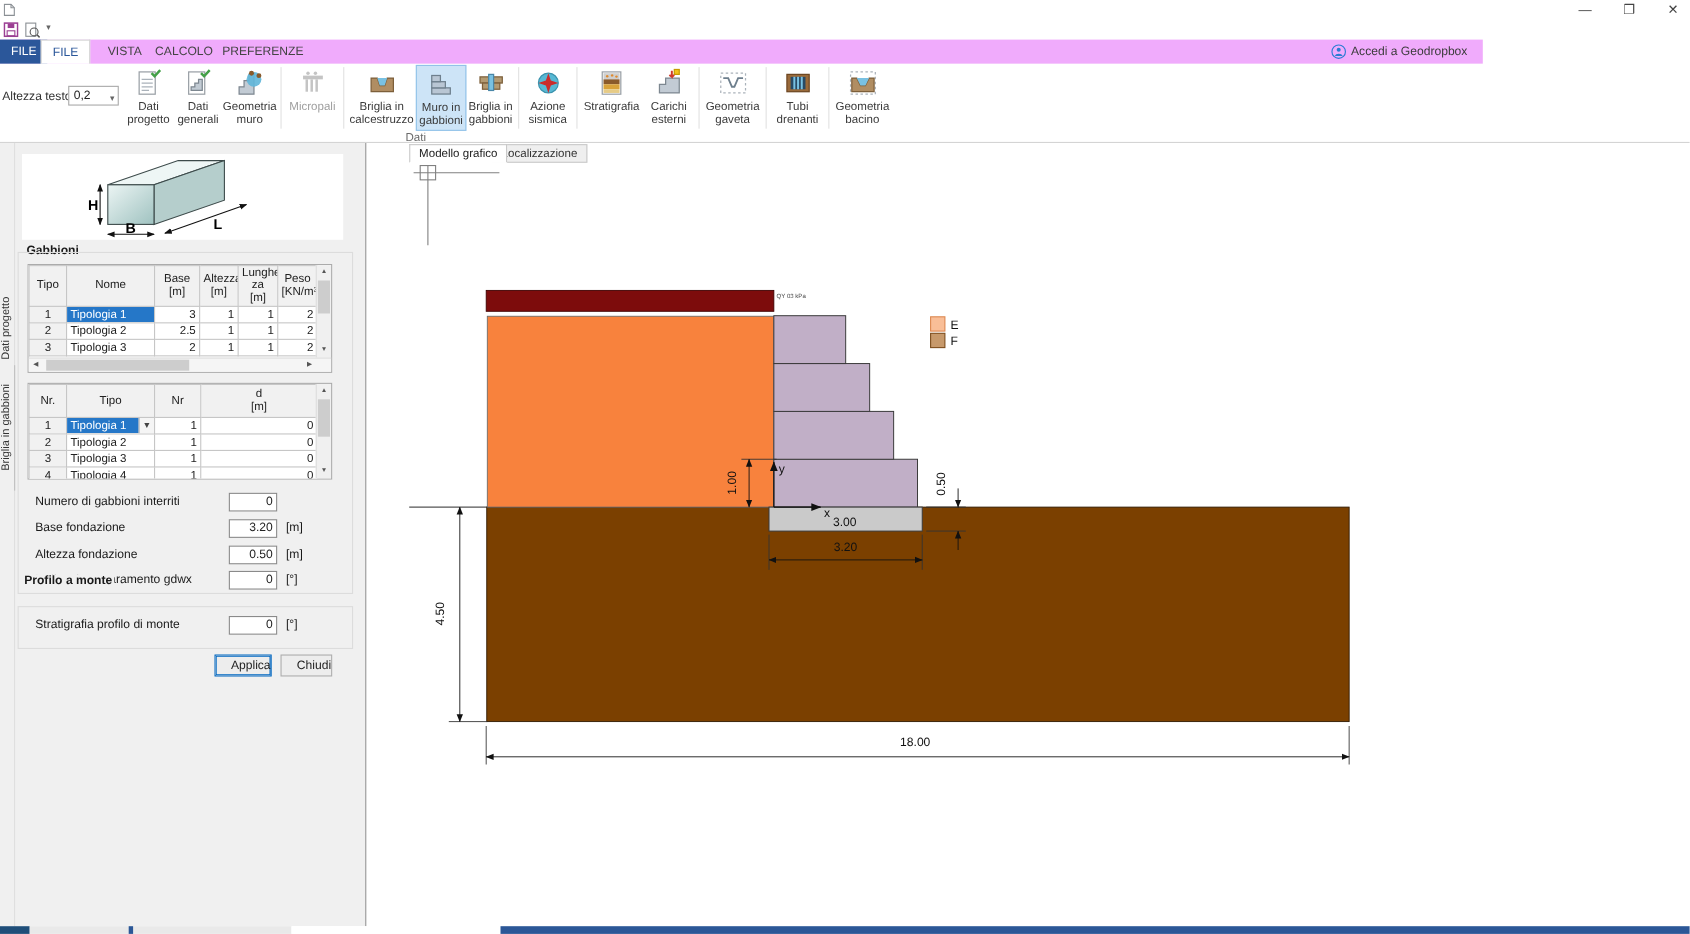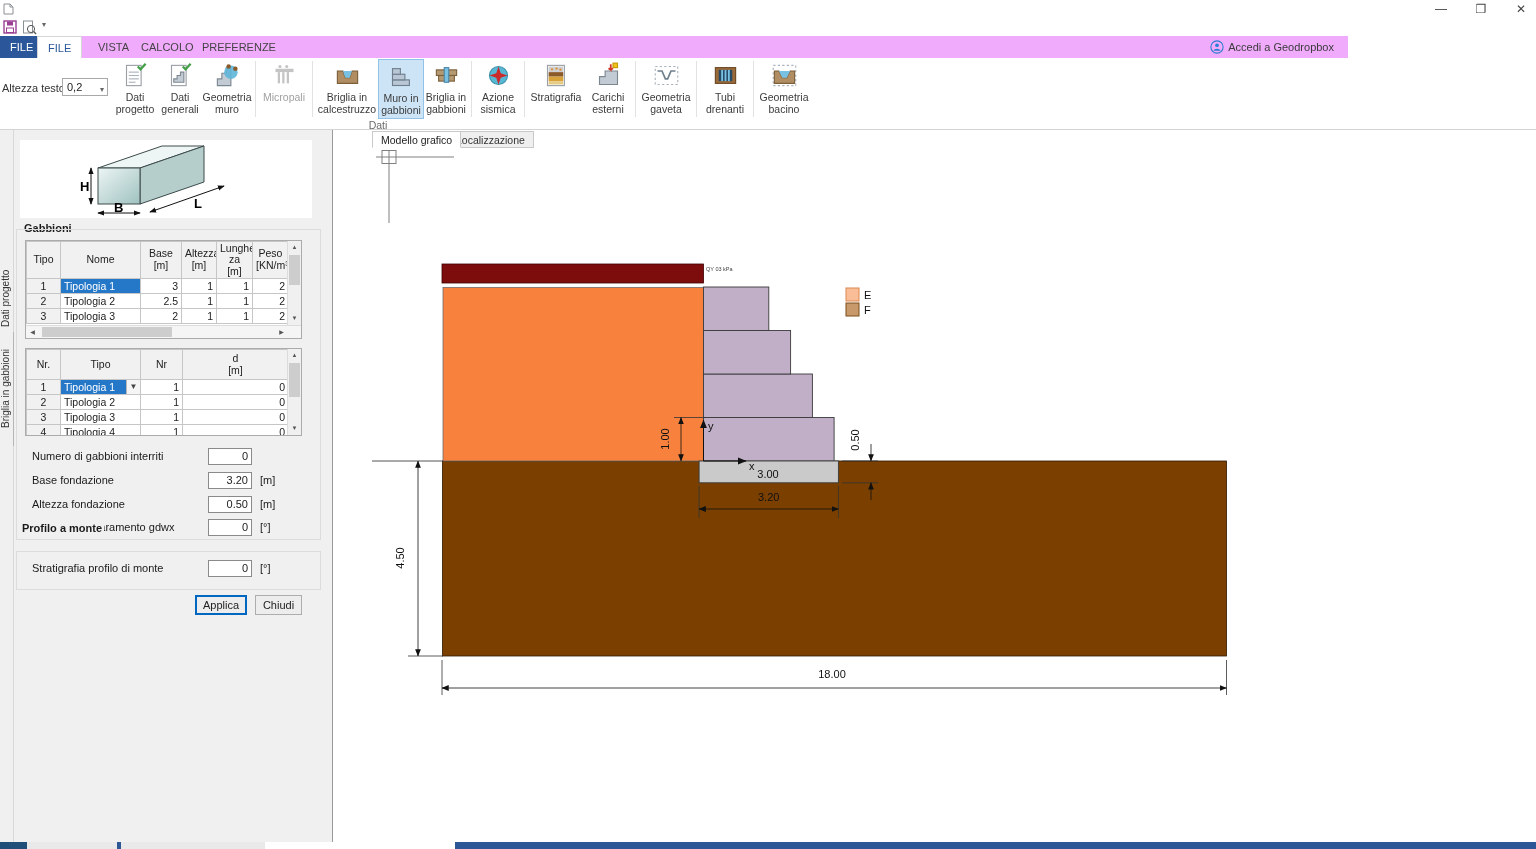--- a/index.html
+++ b/index.html
@@ -63,21 +63,21 @@
   .hsb { position:absolute; left:0; height:13px; background:#f5f5f5; border-top:1px solid #dcdcdc; }
   .hsb .sa { position:absolute; top:0; width:13px; height:12px; font-size:6px; color:#555; text-align:center; line-height:12px; }
   .hsb .th { position:absolute; top:1px; height:10px; background:#cdcdcd; }
   .vsb .th { position:absolute; left:1px; width:11px; background:#cdcdcd; }
 
   .frow { position:absolute; left:8px; width:300px; height:18px; }
   .frow .flb { position:absolute; left:10px; top:2px; font-size:11px; color:#1a1a1a; }
   .frow .fin { position:absolute; left:186px; top:0; width:44px; height:17px; border:1px solid #8a8a8a; background:#fff; font-size:11px; text-align:right; padding:1px 3px 0 0; }
   .frow .fun { position:absolute; left:238px; top:2px; font-size:11px; color:#1a1a1a; }
 
-  .pbtn { position:absolute; top:465px; height:20px; background:#ededed; border:1px solid #adadad; text-align:center; font-size:11px; line-height:18px; cursor:default; }
+  .pbtn { position:absolute; top:465px; height:20px; background:#ededed; border:1px solid #adadad; text-align:right; font-size:11px; line-height:18px; cursor:default; }
   #btn-applica { left:181px; width:52px; border:1px solid #0067c0; box-shadow:inset 0 0 0 1px #0067c0; }
   #btn-chiudi { left:241px; width:47px; }
 
   
   #canvas { position:absolute; left:334px; top:130px; width:1202px; height:712px; background:#fff;margin-left:36px; }
   .ctab { position:absolute; top:1px; height:17px; line-height:16px; padding:0 8px; font-size:10.5px; color:#222; }
   #ctab1 { left:2px; background:#fff; border:1px solid #c9c9c9; border-bottom:1px solid #fff; z-index:2; }
   #ctab2 { left:77px; background:#efefef; border:1px solid #c9c9c9; color:#333; }
   #draw { position:absolute; left:0; top:18px; }
 

